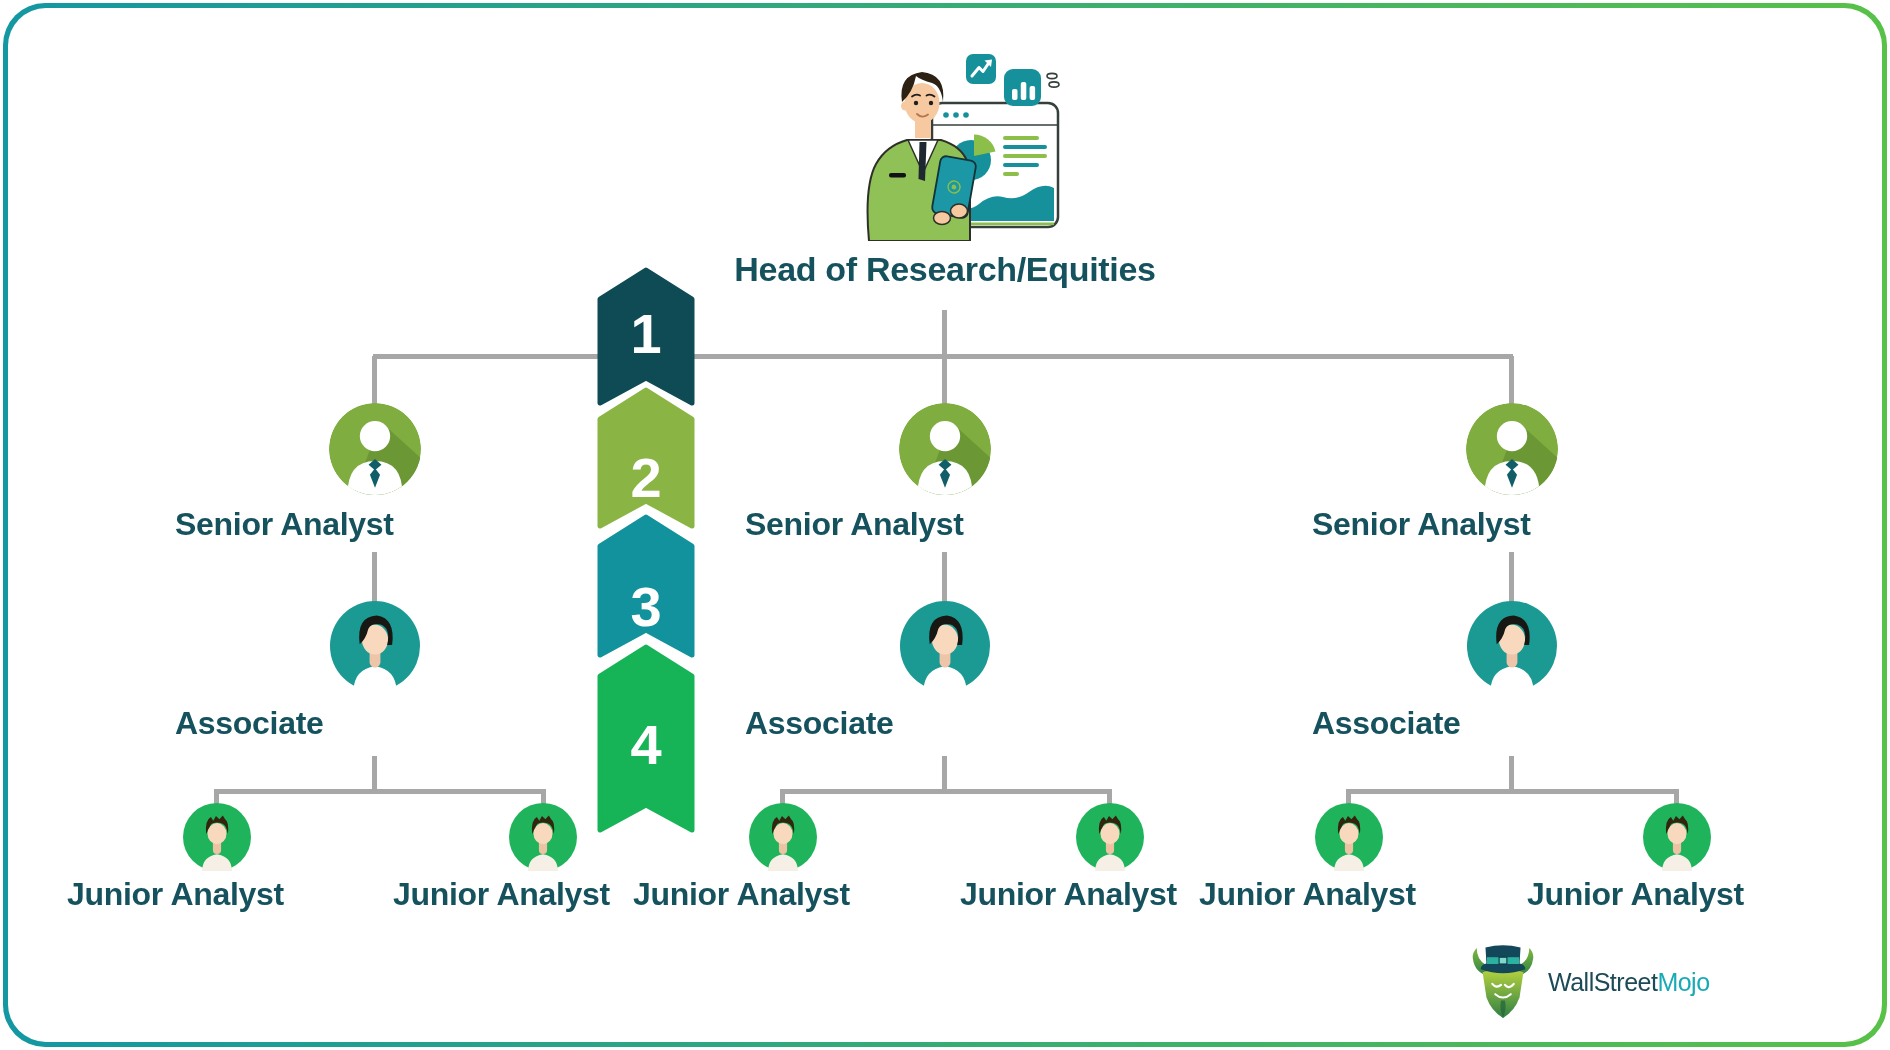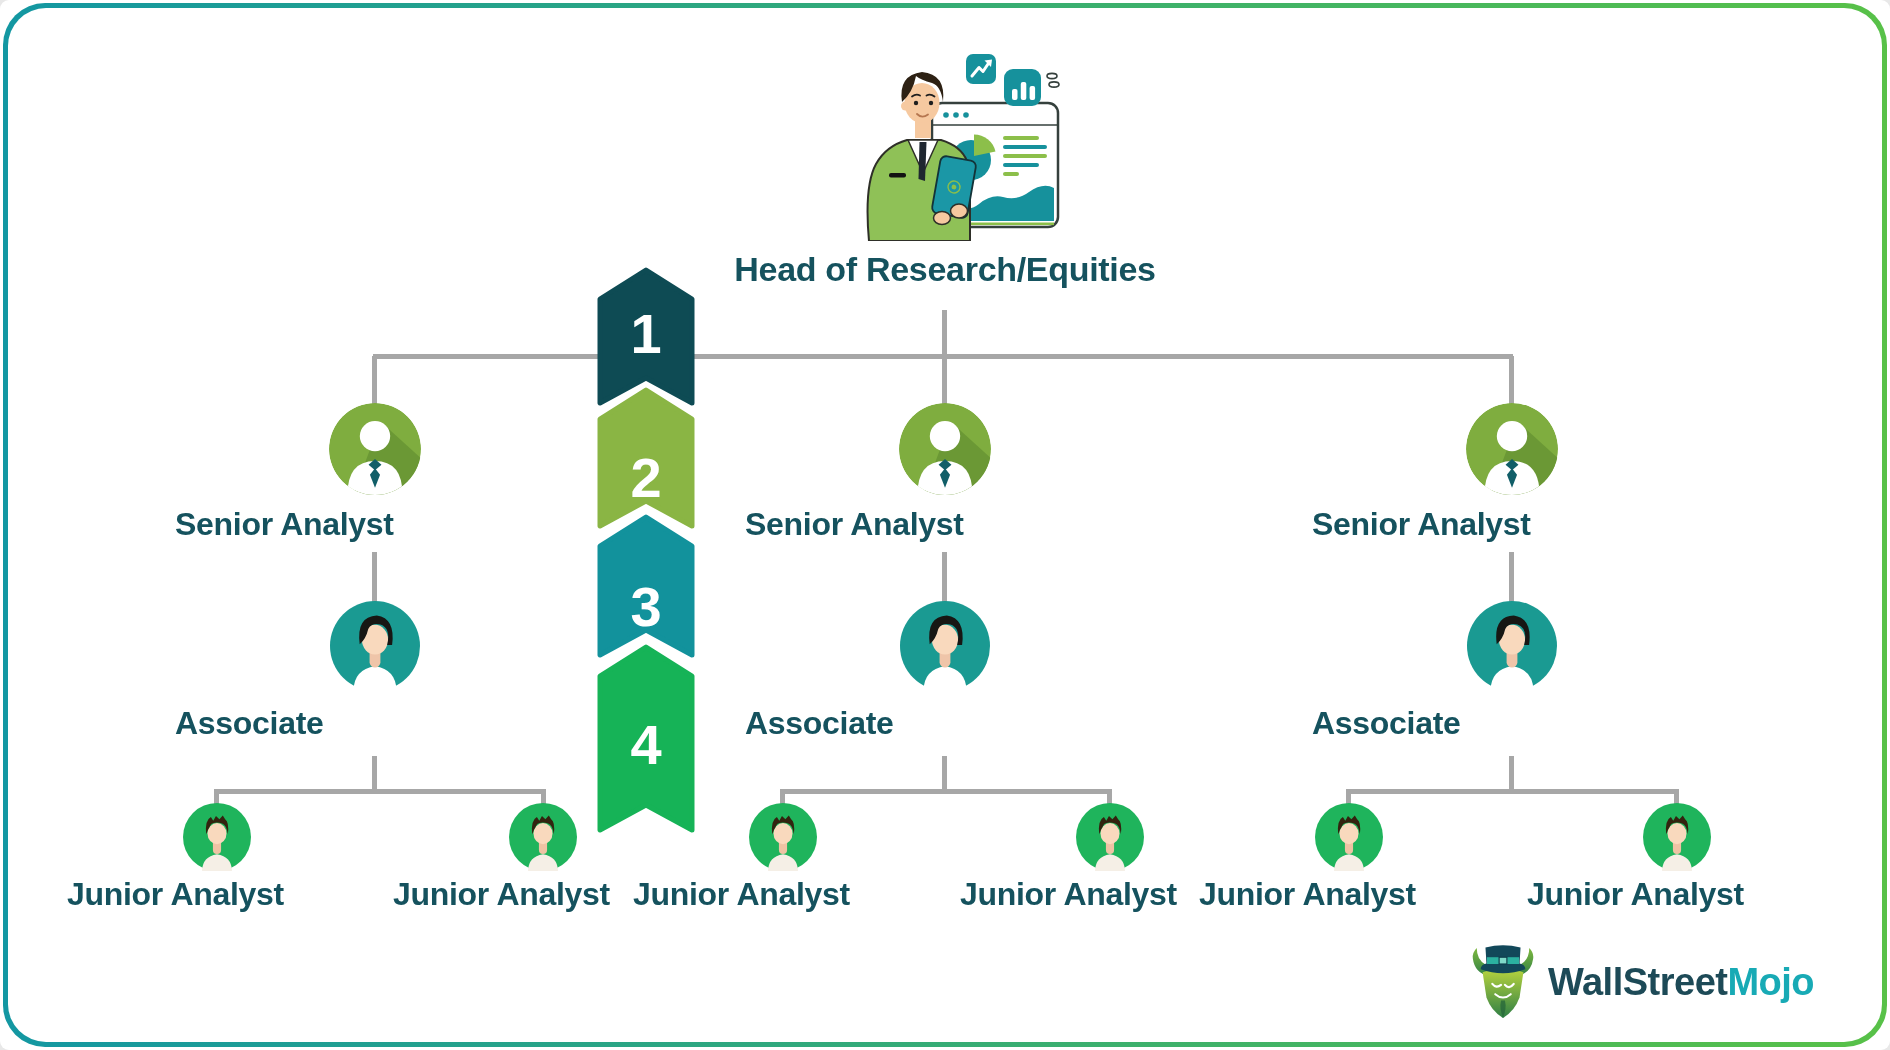--- a/index.html
+++ b/index.html
@@ -1,18 +1,18 @@
 <!DOCTYPE html>
 <html><head>
 <meta charset="utf-8">
 <style>
   html,body{margin:0;padding:0;background:#e8e8e8;}
   .canvas{
     position:relative;width:1890px;height:1050px;background:#fff;
-    font-family:"Liberation Sans", sans-serif;overflow:hidden;border-radius:9px;
+    font-family:"Liberation Sans", sans-serif;overflow:hidden;
   }
   .frame{
     position:absolute;inset:3px;border-radius:42px;
     background:linear-gradient(90deg,#1397a2,#58c148);
     padding:5px;box-sizing:border-box;z-index:0;
   }
   .frame-inner{width:100%;height:100%;background:#fff;border-radius:38px;}
   .h-line,.v-line{position:absolute;background:#a7a7a7;z-index:1;}
   .h-line{height:5px;}
   .v-line{width:5px;}
@@ -27,21 +27,21 @@
     text-align:center;color:#15525e;font-weight:bold;font-size:34px;
     letter-spacing:-0.3px;
   }
   .ribbon{position:absolute;left:600px;top:268px;z-index:4;overflow:visible;}
   .ribbon text{
     font-family:"Liberation Sans", sans-serif;font-weight:bold;
     font-size:56px;fill:#ffffff;text-anchor:middle;
   }
   .hero{position:absolute;left:805px;top:46px;z-index:2;}
   .logo{position:absolute;left:1468px;top:942px;z-index:2;display:flex;align-items:center;gap:10px;}
-  .logo-text{font-weight:bold;font-size:38px;letter-spacing:-0.5px;line-height:80px;}
+  .logo-text{font-weight:normal;font-size:25px;letter-spacing:-0.5px;line-height:80px;}
   .logo-text .p1{color:#1d4a57;}
   .logo-text .p2{color:#18aab5;}
   .defs-holder{position:absolute;width:0;height:0;overflow:hidden;}
 </style>
 </head>
 <body>
 
 <div class="canvas">
 
   <div class="frame">

